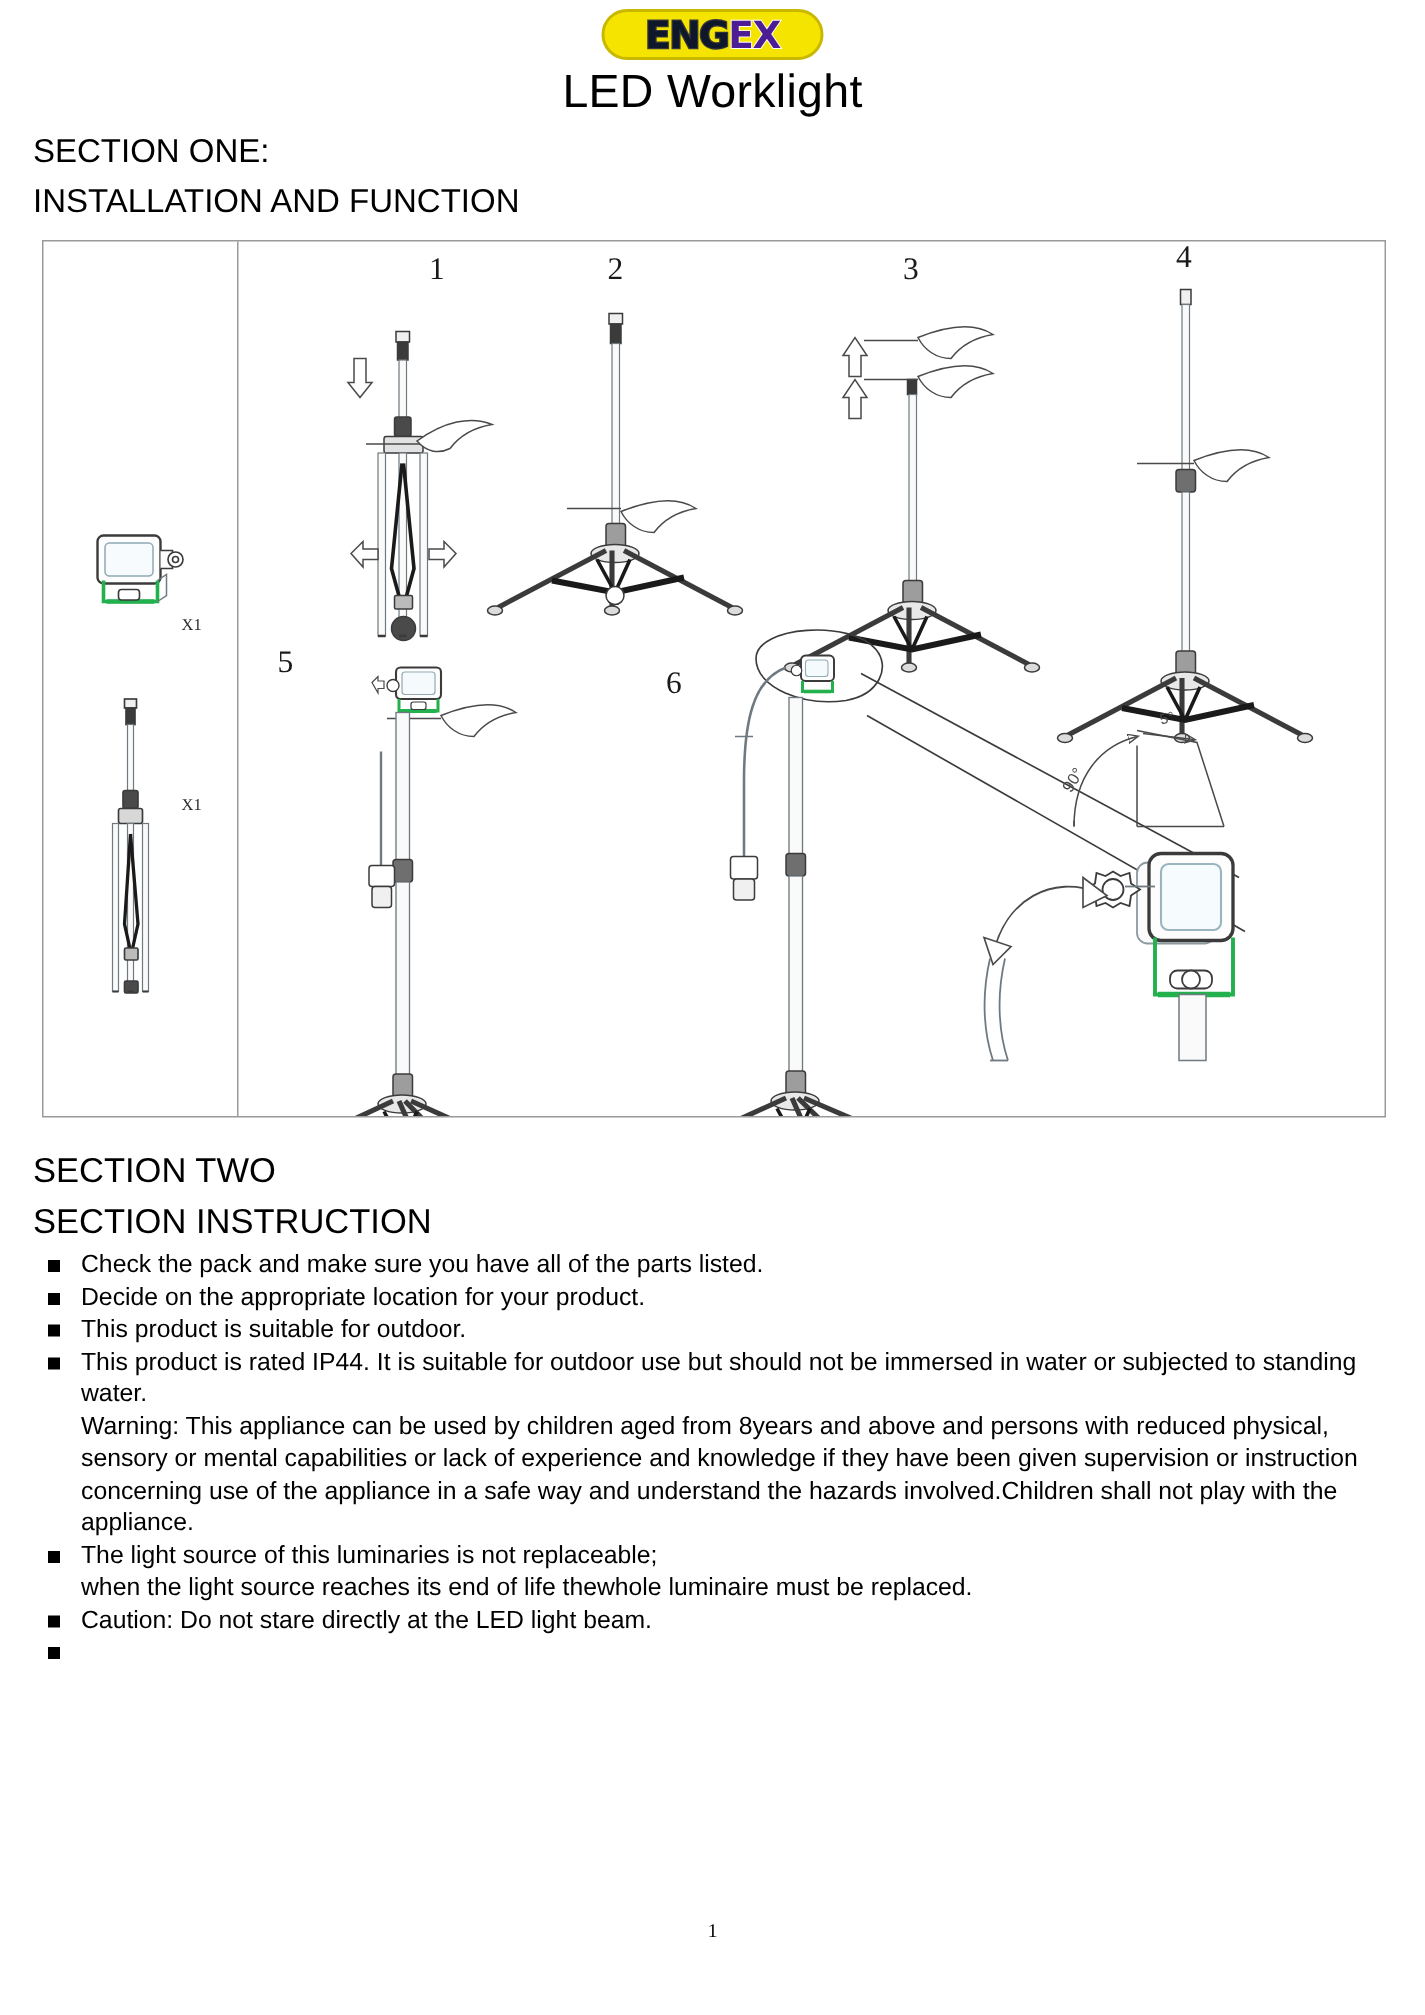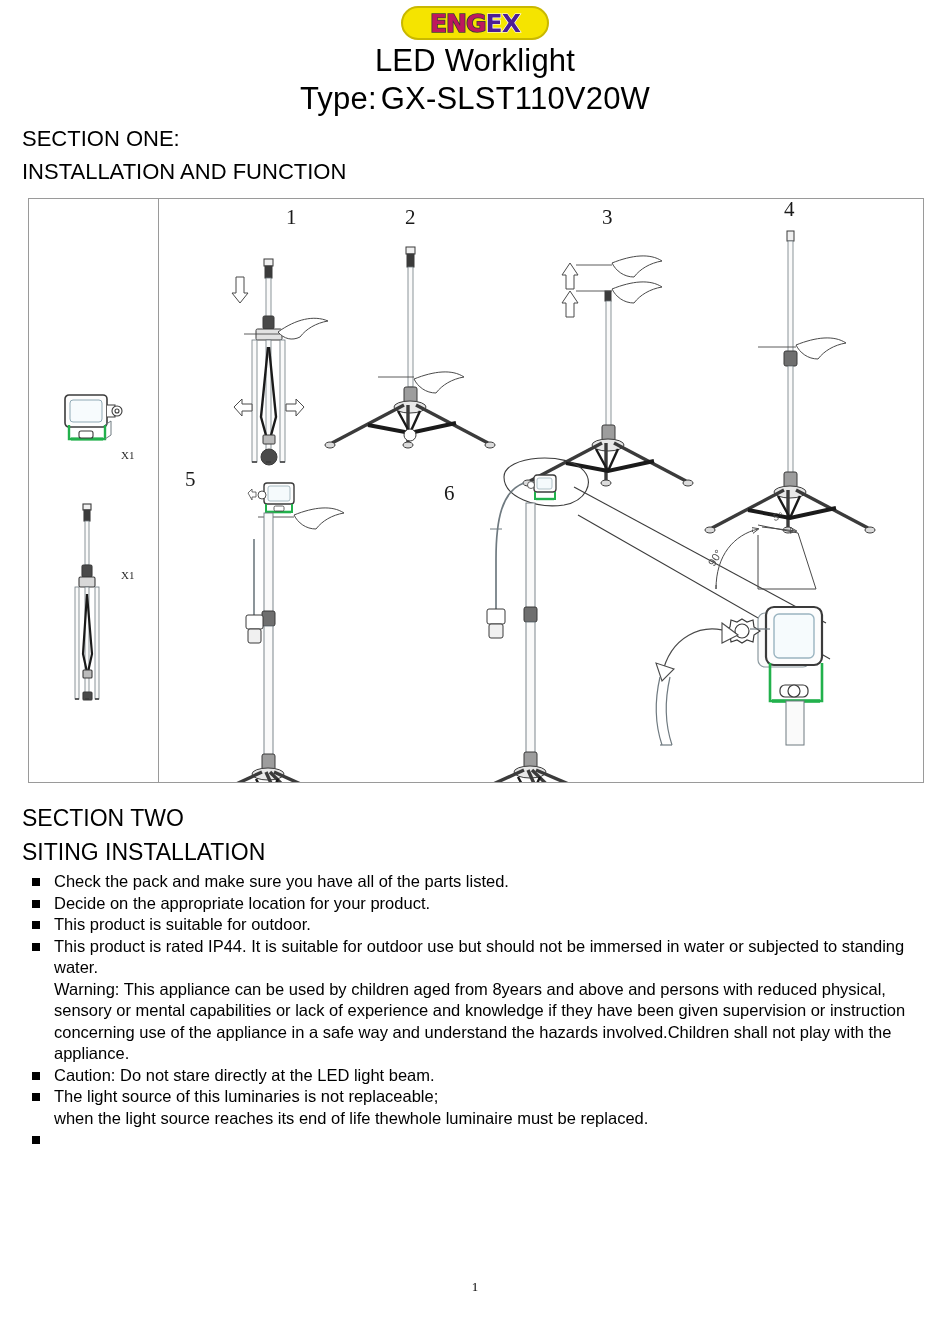--- a/index.html
+++ b/index.html
@@ -34,21 +34,21 @@
   }
   .logo-text {
     font-family: "DejaVu Sans", sans-serif;
     font-weight: bold;
     font-size: 25px;
     letter-spacing: -1px;
     line-height: 1;
     white-space: nowrap;
   }
   .logo-eng {
-    color: #be185d;
+    color: #0f172a;
     -webkit-text-stroke: 1.6px #3a3a3a;
     paint-order: stroke fill;
   }
   .logo-ex {
     color: #4c1d95;
     -webkit-text-stroke: 1.2px #ffffff;
     paint-order: stroke fill;
   }
 
   .title-block {
@@ -160,23 +160,20 @@
 <body>
 
 <div class="logo-wrap">
   <div class="logo">
     <span class="logo-text"><span class="logo-eng">ENG</span><span class="logo-ex">EX</span></span>
   </div>
 </div>
 
 <div class="title-block">
   <div class="title-line1">LED Worklight</div>
-  <div class="title-line2">
-    <span class="type-label">Type:</span><span>GX-SLST110V20W</span>
-  </div>
 </div>
 
 <div class="section-one">
   <div>SECTION ONE:</div>
   <div>INSTALLATION AND FUNCTION</div>
 </div>
 
 <div class="panel">
   <div class="panel-divider"></div>
 
@@ -434,26 +431,26 @@
     <div class="step-num" style="left:246px; top:6px;">2</div>
     <div class="step-num" style="left:443px; top:6px;">3</div>
     <div class="step-num" style="left:625px; top:-2px;">4</div>
     <div class="step-num" style="left:26px;  top:268px;">5</div>
     <div class="step-num" style="left:285px; top:282px;">6</div>
   </div>
 </div>
 
 <div class="section-two">
   <div>SECTION TWO</div>
-  <div>SITING INSTALLATION</div>
+  <div>SECTION INSTRUCTION</div>
 </div>
 
 <ul class="bullets" id="bullet-list">
     <li><span class="sq"></span><span>Check the pack and make sure you have all of the parts listed.</span></li>
     <li><span class="sq"></span><span>Decide on the appropriate location for your product.</span></li>
     <li><span class="sq"></span><span>This product is suitable for outdoor.</span></li>
     <li><span class="sq"></span><span>This product is rated IP44. It is suitable for outdoor use but should not be immersed in water or subjected to standing water.</span><span class="cont-line">Warning: This appliance can be used by children aged from 8years and above and persons with reduced physical, sensory or mental capabilities or lack of experience and knowledge if they have been given supervision or instruction concerning use of the appliance in a safe way and understand the hazards involved.Children shall not play with the appliance.</span></li>
+    <li><span class="sq"></span><span>The light source of this luminaries is not replaceable;</span><span class="cont-line">when the light source reaches its end of life thewhole luminaire must be replaced.</span></li>
     <li><span class="sq"></span><span>Caution: Do not stare directly at the LED light beam.</span></li>
-    <li><span class="sq"></span><span>The light source of this luminaries is not replaceable;</span><span class="cont-line">when the light source reaches its end of life thewhole luminaire must be replaced.</span></li>
     <li><span class="sq"></span></li>
   </ul>
 
 <div class="page-num">1</div>
 
 </body></html>

